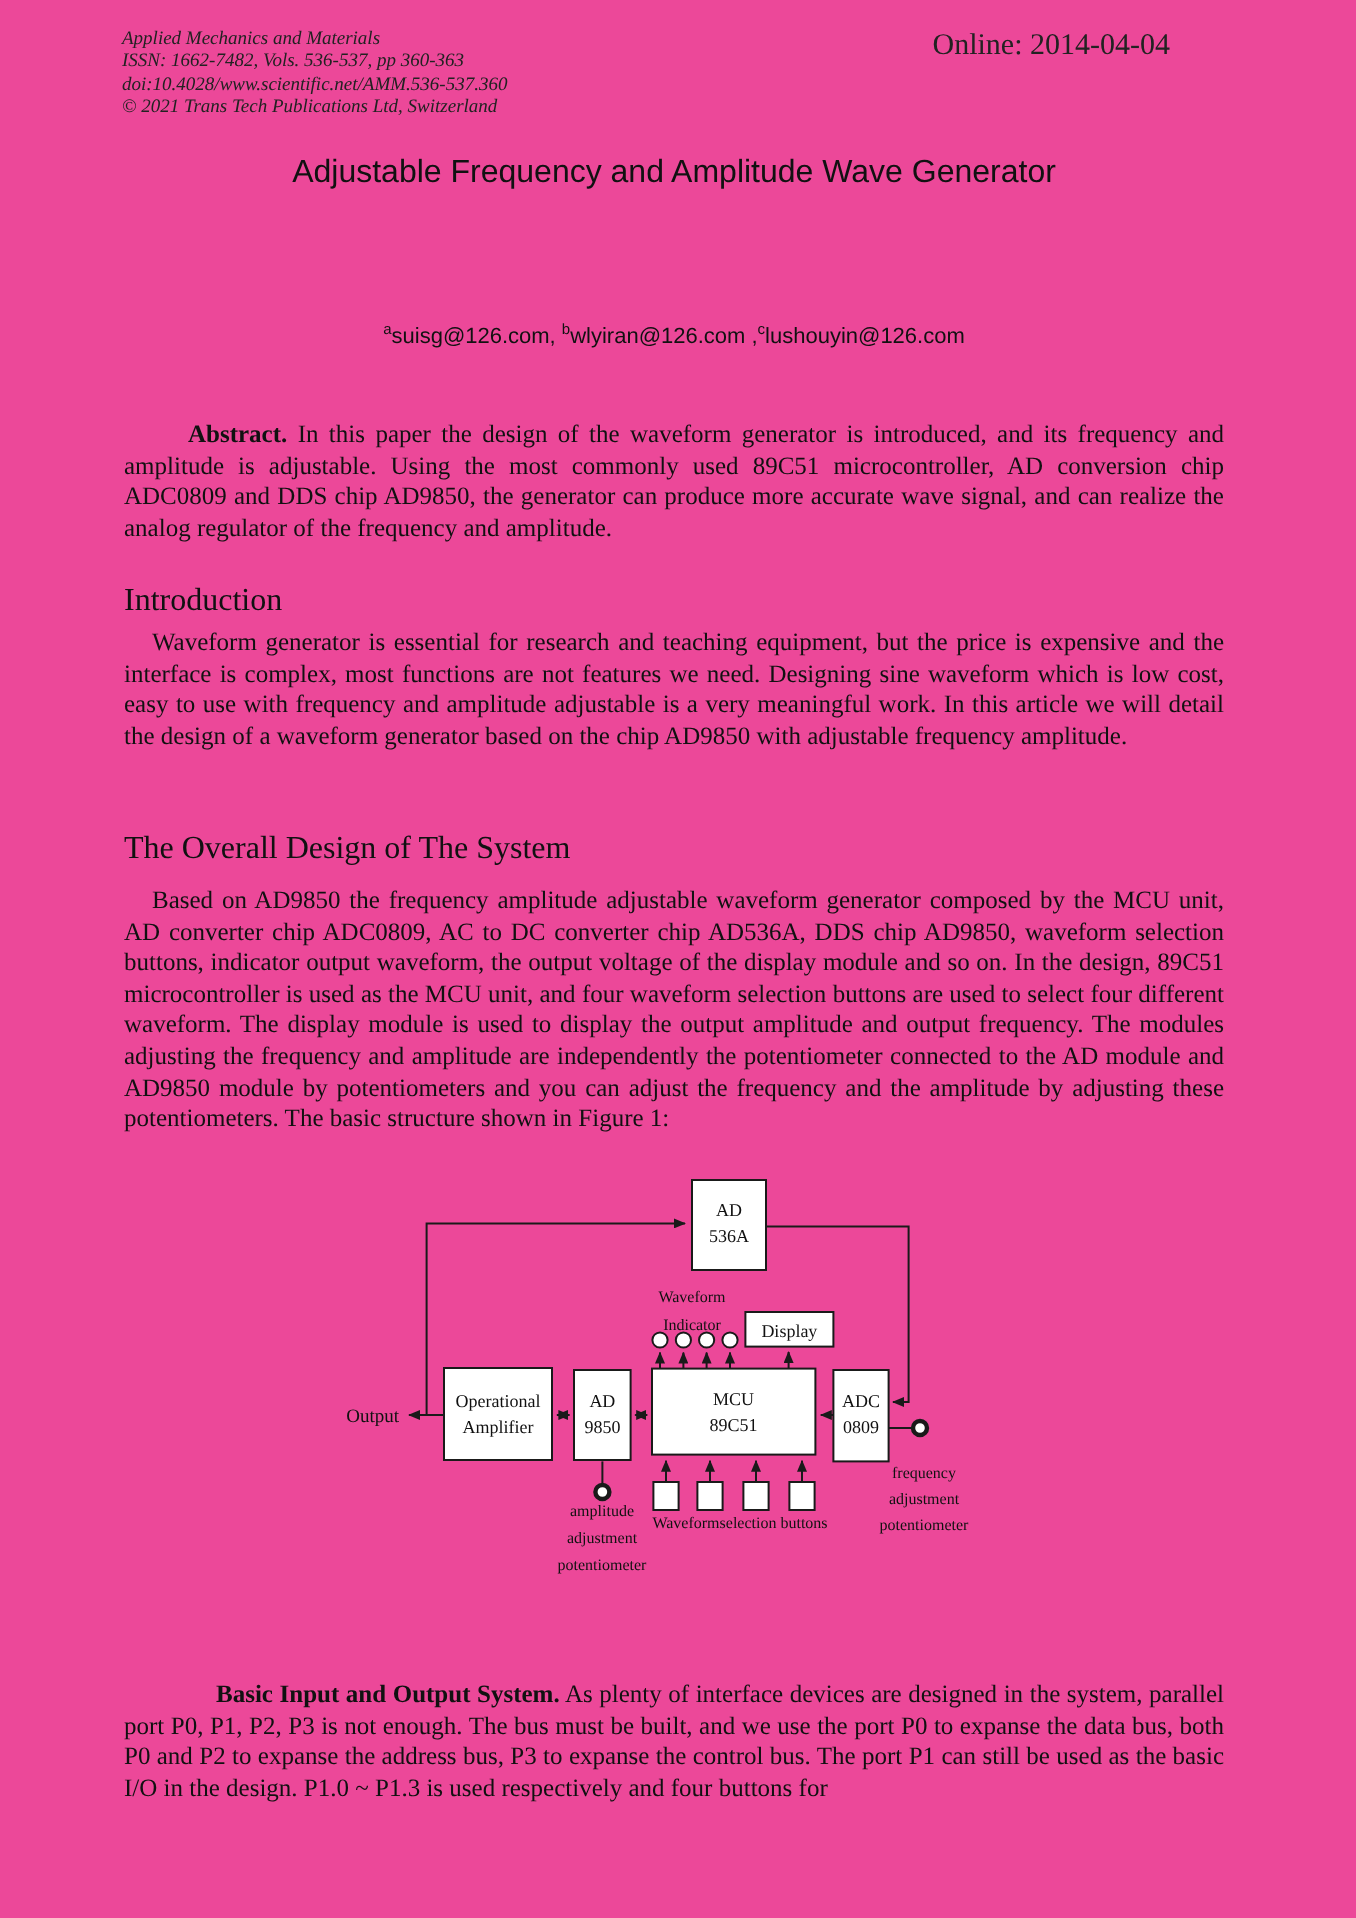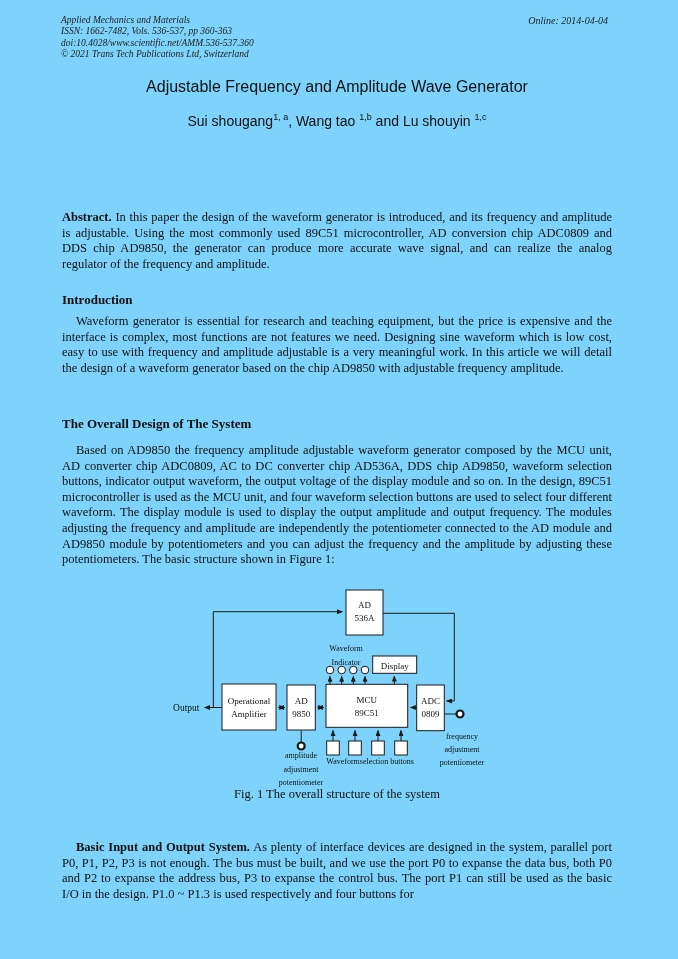--- a/index.html
+++ b/index.html
@@ -1,41 +1,41 @@
 <!DOCTYPE html>
 <html><head>
 <meta charset="utf-8">
 <style>
   html,body{margin:0;padding:0;background:#777;}
-  .page{position:relative;width:678px;height:959px;background:#7dd3fc;overflow:hidden;
+  .page{position:relative;width:678px;height:959px;background:#ec4899;overflow:hidden;
         font-family:"Liberation Serif",serif;color:#111;}
   .abs{position:absolute;}
   
   .meta{left:61px;top:15px;font-style:italic;font-size:9.5px;line-height:11.4px;color:#222;}
-  .online{right:70px;top:15px;font-style:italic;font-size:10px;color:#222;}
+  .online{right:93px;top:15px;font-size:15px;color:#222;}
   
   .title{left:62px;top:78px;width:550px;text-align:center;
          font-family:"Liberation Sans",sans-serif;font-weight:normal;font-size:16px;}
   .authors{left:62px;top:112px;width:550px;text-align:center;
            font-family:"Liberation Sans",sans-serif;font-size:14px;}
   .authors sup{font-size:9px;}
   .affil{left:62px;top:143.5px;width:550px;text-align:center;
          font-family:"Liberation Sans",sans-serif;font-size:11px;}
   .affil sup,.emails sup{font-size:7.5px;}
   .emails{left:62px;top:159.5px;width:550px;text-align:center;
           font-family:"Liberation Sans",sans-serif;font-size:11px;}
   .keywords{left:62px;top:186px;width:550px;
             font-family:"Liberation Sans",sans-serif;font-size:11px;}
   .keywords .kw-label{font-weight:bold;}
   
   .body-par{left:62px;top:0;width:550px;font-size:12.5px;line-height:15.6px;
             text-align:justify;}
-  .lead{font-weight:bold;}
+  .lead{font-weight:bold;margin-left:32px;}
   .indent{text-indent:14px;}
-  .heading{left:62px;width:550px;font-size:13px;font-weight:bold;}
+  .heading{left:62px;width:550px;font-size:16px;font-weight:normal;}
   .abstract{top:210px;}
   .h-intro{top:292px;}
   .p-intro{top:314px;}
   .h-overall{top:416px;}
   .p-overall{top:443px;}
   .h-design{top:819px;}
   .p-design{top:840px;}
   .caption{left:62px;top:787px;width:550px;text-align:center;font-size:12.5px;}
   
   .fig{left:126px;top:586px;width:400px;height:216px;}
@@ -57,25 +57,23 @@
   <div class="abs meta">
     <div>Applied Mechanics and Materials</div>
     <div>ISSN: 1662-7482, Vols. 536-537, pp 360-363</div>
     <div>doi:10.4028/www.scientific.net/AMM.536-537.360</div>
     <div>© 2021 Trans Tech Publications Ltd, Switzerland</div>
   </div>
   <div class="abs online">Online: 2014-04-04</div>
 
   <div class="abs title">Adjustable Frequency and Amplitude Wave Generator</div>
 
-  <div class="abs authors">
-    <span>Sui shougang</span><sup>1, a</sup><span>, </span><span>Wang tao </span><sup>1,b</sup><span> and </span><span>Lu shouyin </span><sup>1,c</sup>
-  </div>
 
 
+  <div class="abs emails"><sup>a</sup><span>suisg@126.com, </span><sup>b</sup><span>wlyiran@126.com ,</span><sup>c</sup><span>lushouyin@126.com</span></div>
 
 
   <div class="abs body-par abstract"><span class="lead">Abstract.</span><span> In this paper the design of the waveform generator is introduced, and its frequency and amplitude is adjustable. Using the most commonly used 89C51 microcontroller, AD conversion chip ADC0809 and DDS chip AD9850, the generator can produce more accurate wave signal, and can realize the analog regulator of the frequency and amplitude.</span></div>
 
   <div class="abs heading h-intro">Introduction</div>
   <div class="abs body-par p-intro indent">Waveform generator is essential for research and teaching equipment, but the price is expensive and the interface is complex, most functions are not features we need. Designing sine waveform which is low cost, easy to use with frequency and amplitude adjustable is a very meaningful work. In this article we will detail the design of a waveform generator based on the chip AD9850 with adjustable frequency amplitude.</div>
 
   <div class="abs heading h-overall">The Overall Design of The System</div>
   <div class="abs body-par p-overall indent">Based on AD9850 the frequency amplitude adjustable waveform generator composed by the MCU unit, AD converter chip ADC0809, AC to DC converter chip AD536A, DDS chip AD9850, waveform selection buttons, indicator output waveform, the output voltage of the display module and so on. In the design, 89C51 microcontroller is used as the MCU unit, and four waveform selection buttons are used to select four different waveform. The display module is used to display the output amplitude and output frequency. The modules adjusting the frequency and amplitude are independently the potentiometer connected to the AD module and AD9850 module by potentiometers and you can adjust the frequency and the amplitude by adjusting these potentiometers. The basic structure shown in Figure 1:</div>
 
@@ -166,17 +164,16 @@
         <circle class="pot" cx="334" cy="128" r="3.5"></circle>
         <text class="t8" x="336" y="153">frequency</text>
         <text class="t8" x="336" y="166">adjustment</text>
         <text class="t8" x="336" y="179">potentiometer</text>
       </g>
 
       <text class="tout" x="73.5" y="125">Output</text>
     </svg>
   </div>
 
-  <div class="abs caption">Fig. 1 The overall structure of the system</div>
 
   <div class="abs body-par p-design indent"><span class="lead">Basic Input and Output System.</span><span> As plenty of interface devices are designed in the system, parallel port P0, P1, P2, P3 is not enough. The bus must be built, and we use the port P0 to expanse the data bus, both P0 and P2 to expanse the address bus, P3 to expanse the control bus. The port P1 can still be used as the basic I/O in the design. P1.0 ~ P1.3 is used respectively and four buttons for</span></div>
 
 </div>
 
 </body></html>

